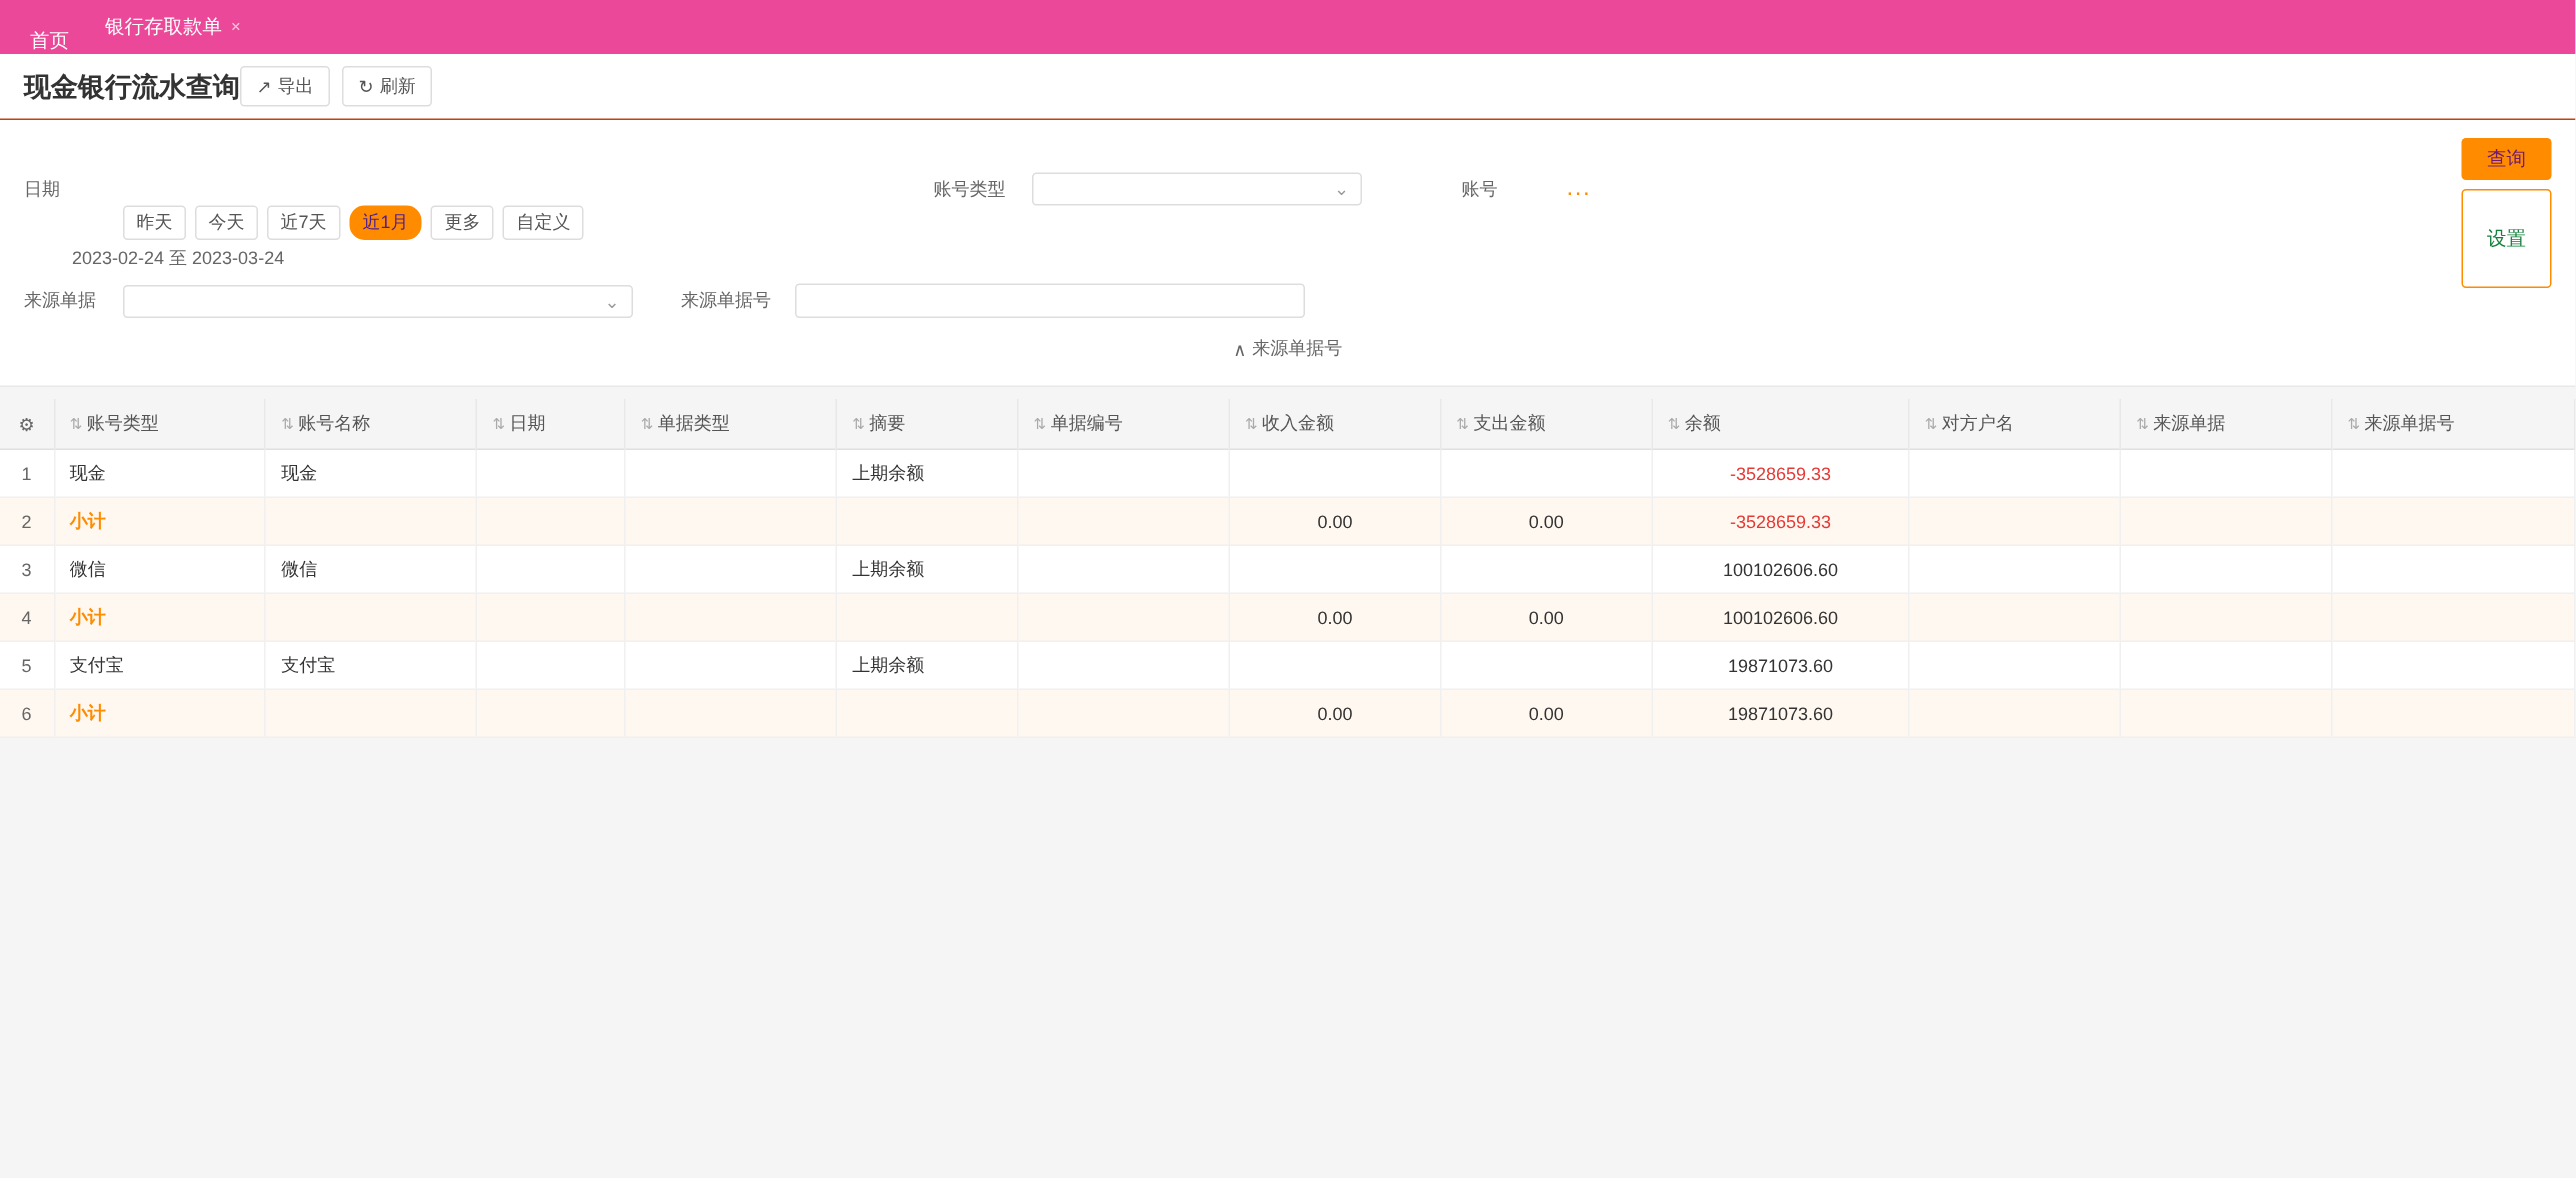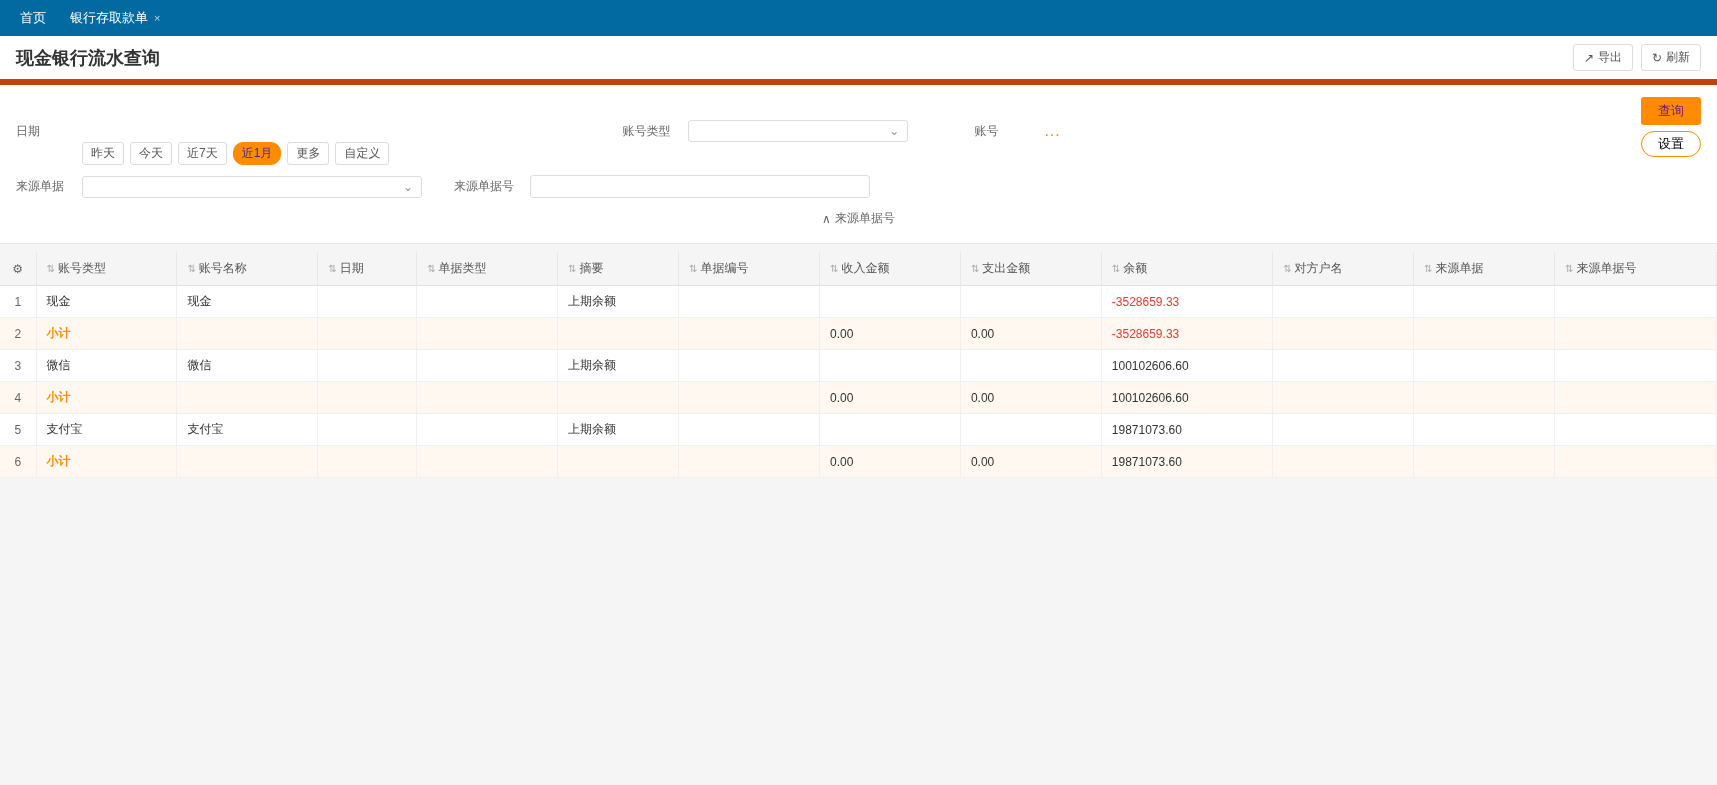--- a/index.html
+++ b/index.html
@@ -1,22 +1,22 @@
 <!DOCTYPE html>
 <html><head>
   <meta charset="utf-8">
   <style>
     * { margin: 0; padding: 0; box-sizing: border-box; }
     body { font-family: 'Microsoft YaHei', Arial, sans-serif; font-size: 12px; background: #f5f5f5; color: #333; }
 
     
     .top-nav {
       display: flex;
-      align-items: center;
-      background: #0369a1;
+      align-items: flex-end;
+      background: #ec4899;
       height: 36px;
       padding: 0 8px;
       overflow: hidden;
     }
     .nav-item {
       display: flex;
       align-items: center;
       height: 36px;
       padding: 0 12px;
       color: #fff;
@@ -34,24 +34,23 @@
       color: #fff;
       padding: 0 12px;
       font-size: 13px;
       cursor: pointer;
     }
 
     
     .page-header {
       display: flex;
       align-items: center;
-      justify-content: space-between;
       background: #fff;
       padding: 8px 16px;
-      border-bottom: 6px solid #c2410c;
+      border-bottom: 1px solid #c2410c;
     }
     .page-title {
       font-size: 18px;
       font-weight: bold;
       color: #333;
     }
     .header-actions {
       display: flex;
       gap: 8px;
     }
@@ -140,24 +139,24 @@
       background: #ff8c00;
       color: #701a75;
       border: none;
       border-radius: 3px;
       padding: 5px 16px;
       cursor: pointer;
       font-size: 13px;
     }
     .btn-settings {
       background: #fff;
-      color: #000000;
+      color: #15803d;
       border: 1px solid #ff8c00;
-      border-radius: 14px;
-      padding: 3px 16px;
+      border-radius: 3px;
+      padding: 23px 16px;
       cursor: pointer;
       font-size: 13px;
     }
     .collapse-bar {
       display: flex;
       align-items: center;
       justify-content: center;
       padding: 4px 0;
       color: #666;
       cursor: pointer;
@@ -199,21 +198,21 @@
     tbody tr.subtotal {
       background: #fff8f0;
     }
     tbody td {
       padding: 7px 10px;
       color: #333;
       border-right: 1px solid #f0f0f0;
       white-space: nowrap;
     }
     .row-num { color: #666; text-align: center; }
-    .amount-col { text-align: left; }
+    .amount-col { text-align: center; }
     .gear-icon { cursor: pointer; color: #666; }
 
     .filter-main-row {
       display: flex;
       align-items: flex-start;
       gap: 0;
     }
     .filter-left {
       flex: 1;
     }
@@ -270,20 +269,23 @@
         <span class="filter-label" style="margin-left:200px;">账号类型</span>
         <div class="filter-select" style="min-width:220px;">
           <span></span>
           <span style="color:#999;">⌄</span>
         </div>
 
         <span class="filter-label" style="margin-left:50px;">账号</span>
         <span class="ellipsis-btn">...</span>
       </div>
 
+      <div style="padding-left:32px; margin-top:-6px; margin-bottom:8px;">
+        <span class="date-range">2023-02-24 至 2023-03-24</span>
+      </div>
 
       <div class="filter-row" style="margin-bottom:0;">
         <span class="filter-label">来源单据</span>
         <div class="filter-select" style="min-width:340px;">
           <span></span>
           <span style="color:#999;">⌄</span>
         </div>
         <span class="filter-label" style="margin-left:16px;">来源单据号</span>
         <input class="filter-input" style="min-width: 340px;">
       </div>

